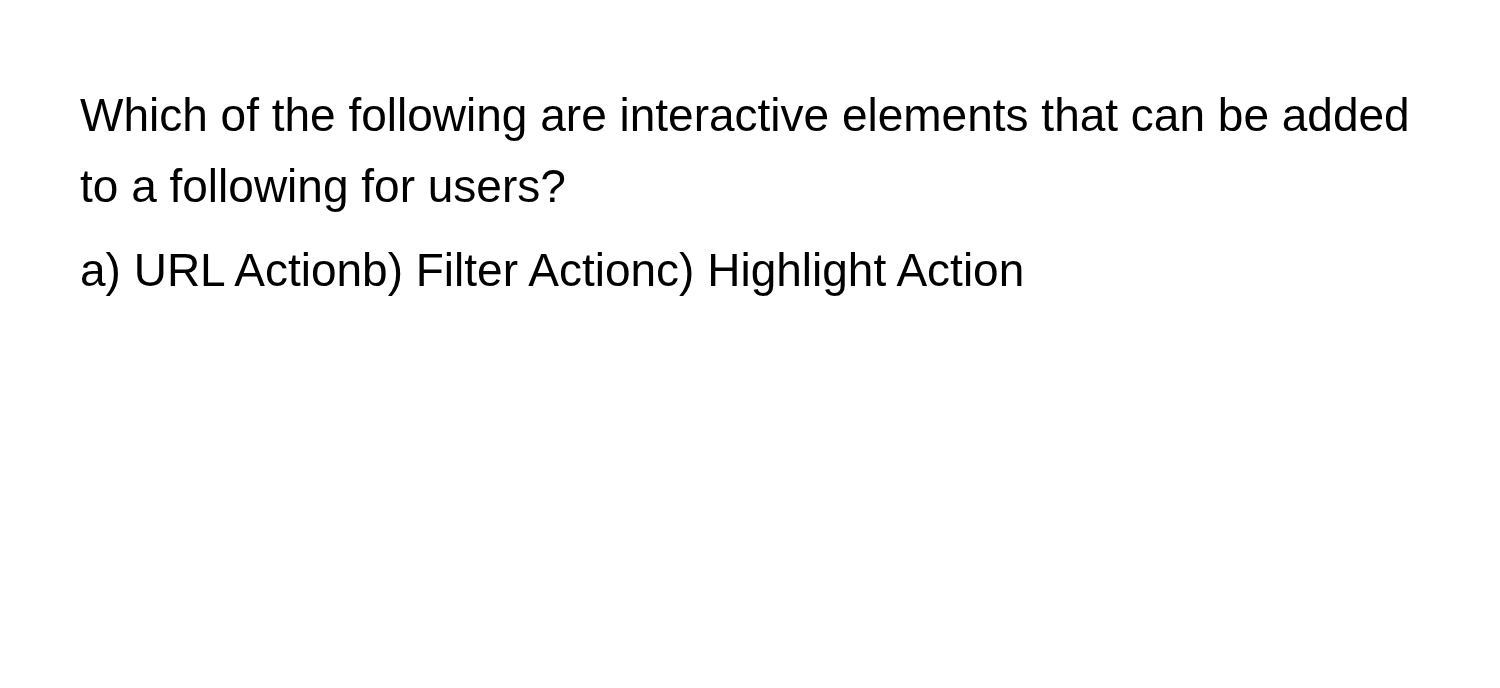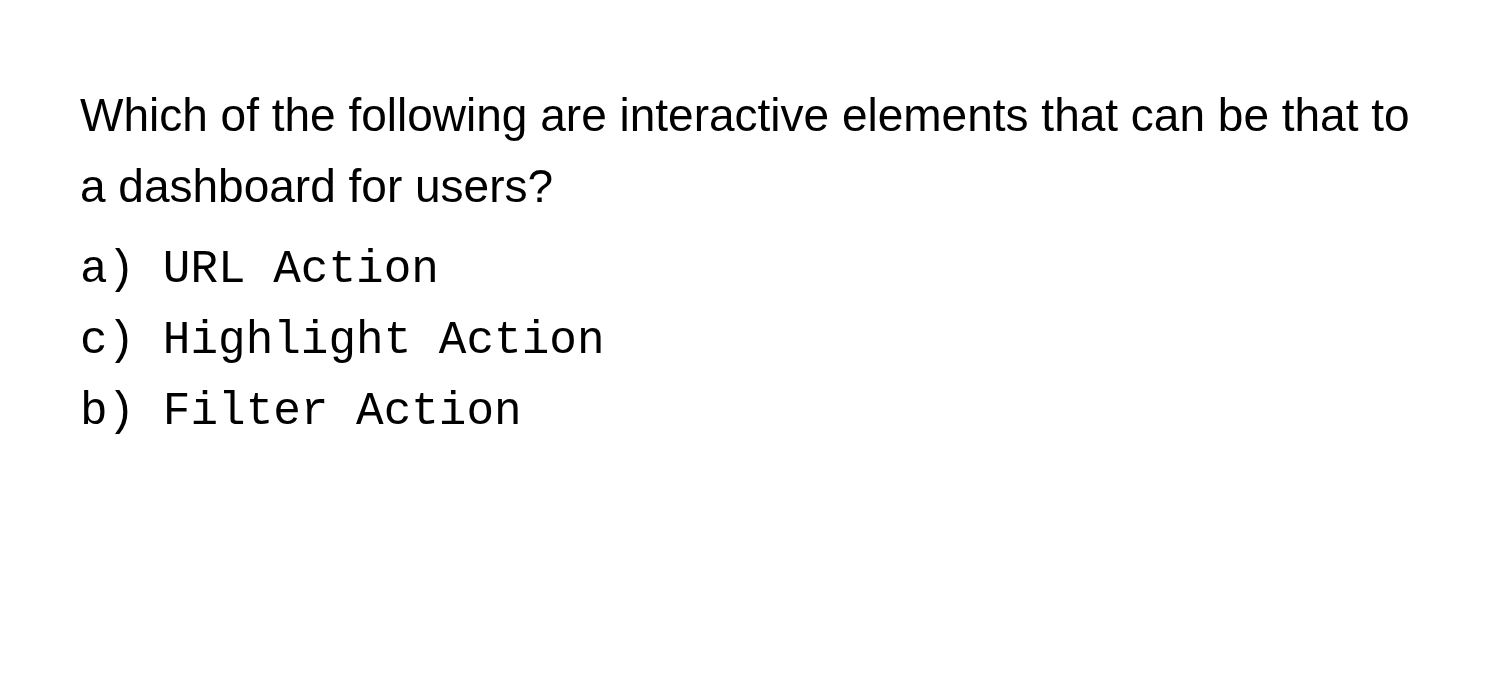--- a/index.html
+++ b/index.html
@@ -15,32 +15,30 @@
     padding: 80px 80px 0 80px;
   }
   .question {
     font-size: 46px;
     line-height: 1.55;
     font-weight: 400;
     margin-bottom: 12px;
   }
   .options {
     display: flex;
-    flex-direction: column;
-    font-family: Liberation Mono, monospace;
   }
   .option {
     font-size: 46px;
     line-height: 1.55;
     font-weight: 400;
   }
 </style>
 </head>
 <body>
 
 <div class="container">
-  <div class="question">Which of the following are interactive elements that can be that to a dashboard for users?</div>
+  <div class="question">Which of the following are interactive elements that can be added to a following for users?</div>
   <div class="options">
     <div class="option">a) URL Action</div>
+    <div class="option">b) Filter Action</div>
     <div class="option">c) Highlight Action</div>
-    <div class="option">b) Filter Action</div>
   </div>
 </div>
 
 </body></html>

